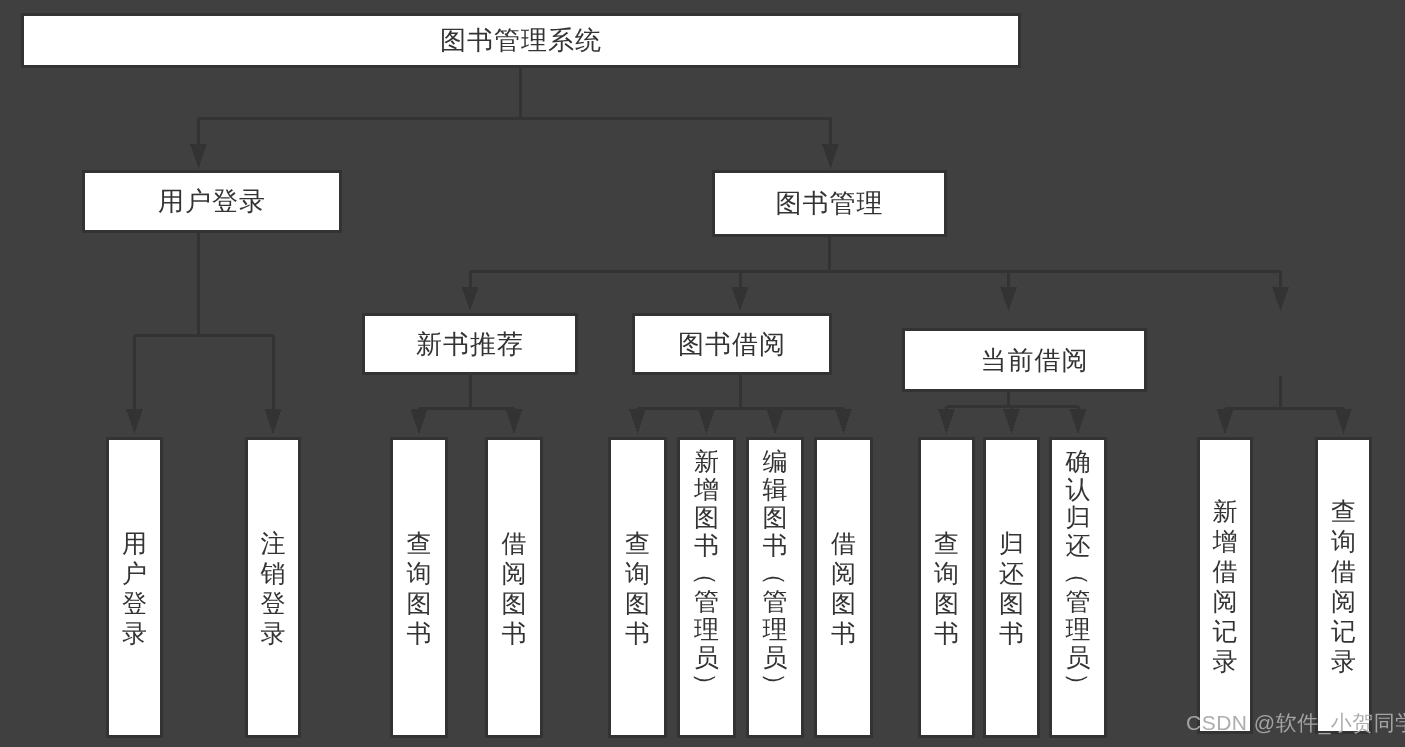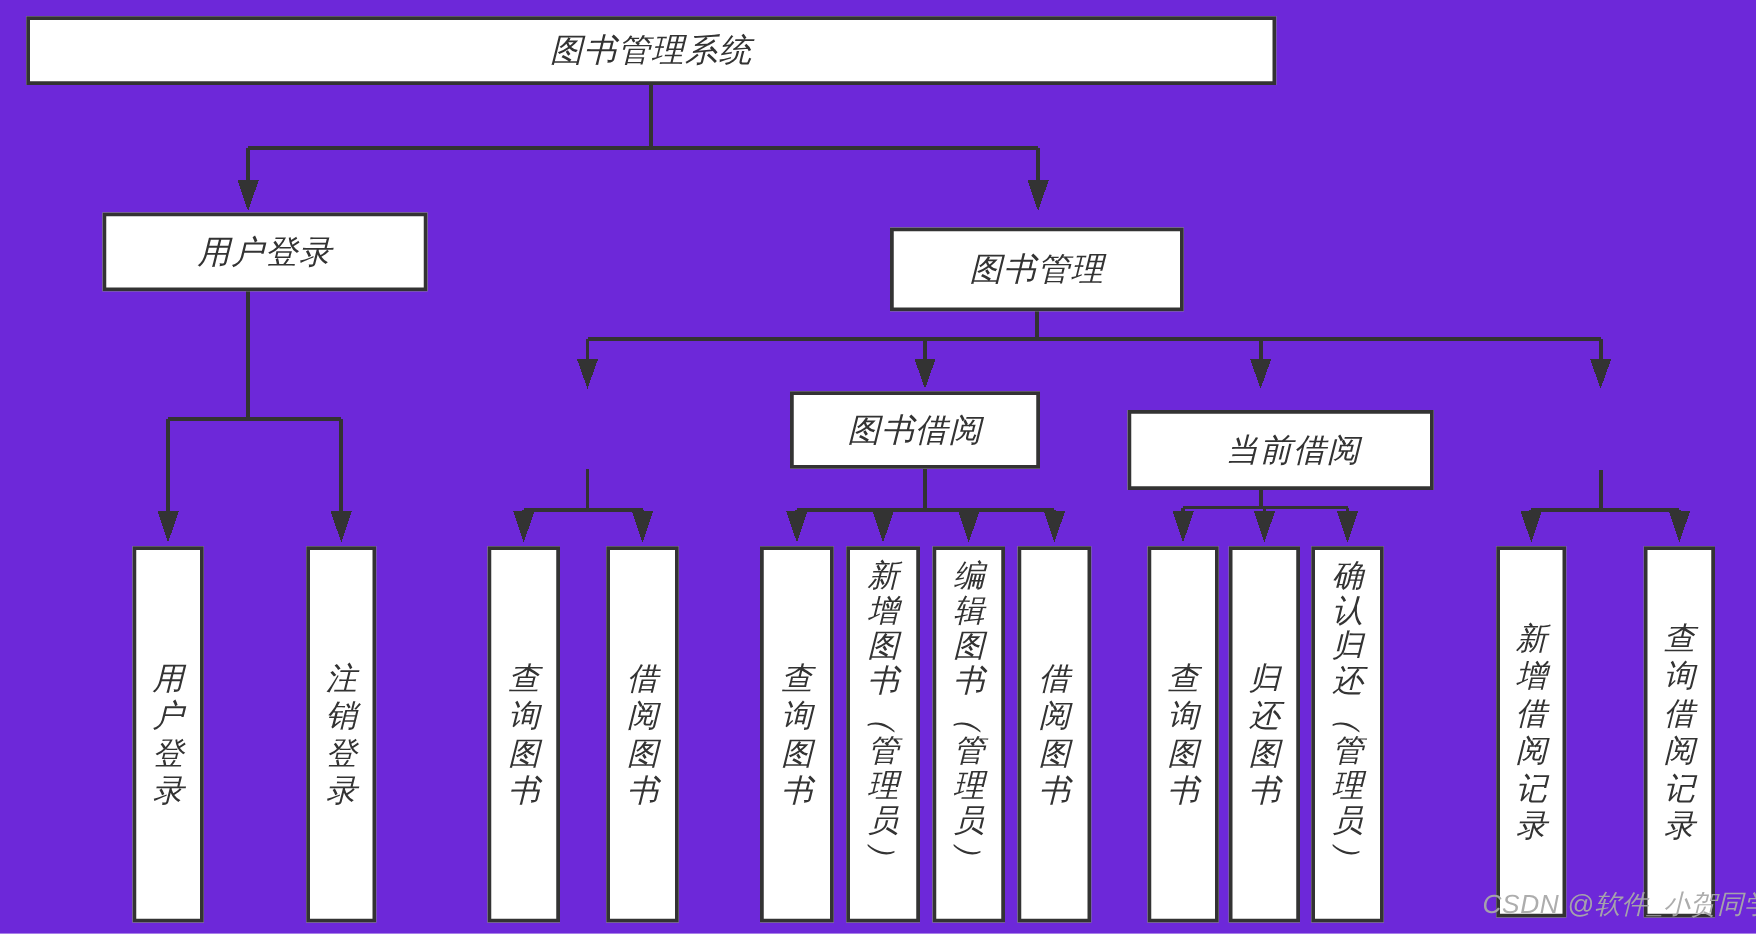--- a/index.html
+++ b/index.html
@@ -1,18 +1,18 @@
 <!DOCTYPE html>
 <html><head>
 <meta charset="utf-8">
 <style>
   html,body{margin:0;padding:0;background:#ffffff;}
   .canvas{
-    position:relative;width:1405px;height:747px;background:#6d28d9;
-    font-family:"Liberation Sans", sans-serif;color:#333333;overflow:hidden;font-style:italic;
+    position:relative;width:1405px;height:747px;background:#404040;
+    font-family:"Liberation Sans", sans-serif;color:#333333;overflow:hidden;
   }
   .wires{position:absolute;left:0;top:0;width:1405px;height:747px;}
   .box{
     position:absolute;box-sizing:border-box;border:3px solid #333333;background:#ffffff;
     display:flex;align-items:center;justify-content:center;text-align:center;
   }
   .hlabel{font-size:26px;letter-spacing:1px;color:#333333;white-space:nowrap;}
   .vbox{flex-direction:column;}
   .vtext{display:flex;flex-direction:column;align-items:center;justify-content:center;
          width:100%;height:100%;font-size:25px;color:#333333;}
@@ -99,24 +99,27 @@
     </g>
   </svg>
 
   <div class="box" id="box-root" style="left:21px;top:13px;width:1000px;height:55px;">
     <span class="hlabel">图书管理系统</span>
   </div>
 
   <div class="box" id="box-login" style="left:82px;top:170px;width:260px;height:63px;">
     <span class="hlabel">用户登录</span>
   </div>
-  <div class="box" id="box-mgmt" style="left:712px;top:170px;width:235px;height:67px;margin-top:12px;">
+  <div class="box" id="box-mgmt" style="left:712px;top:170px;width:235px;height:67px;">
     <span class="hlabel">图书管理</span>
   </div>
 
+  <div class="box" id="box-rec" style="left:362px;top:313px;width:216px;height:62px;">
+    <span class="hlabel">新书推荐</span>
+  </div>
   <div class="box" id="box-borrow" style="left:632px;top:313px;width:200px;height:62px;">
     <span class="hlabel">图书借阅</span>
   </div>
   <div class="box" id="box-current" style="left:902px;top:328px;width:245px;height:64px;padding-left:20px;">
     <span class="hlabel">当前借阅</span>
   </div>
 
   <div class="box vbox" style="left:106px;top:437px;width:57px;height:301px;">
     <div class="vtext">
         <span class="vchar">用</span>

